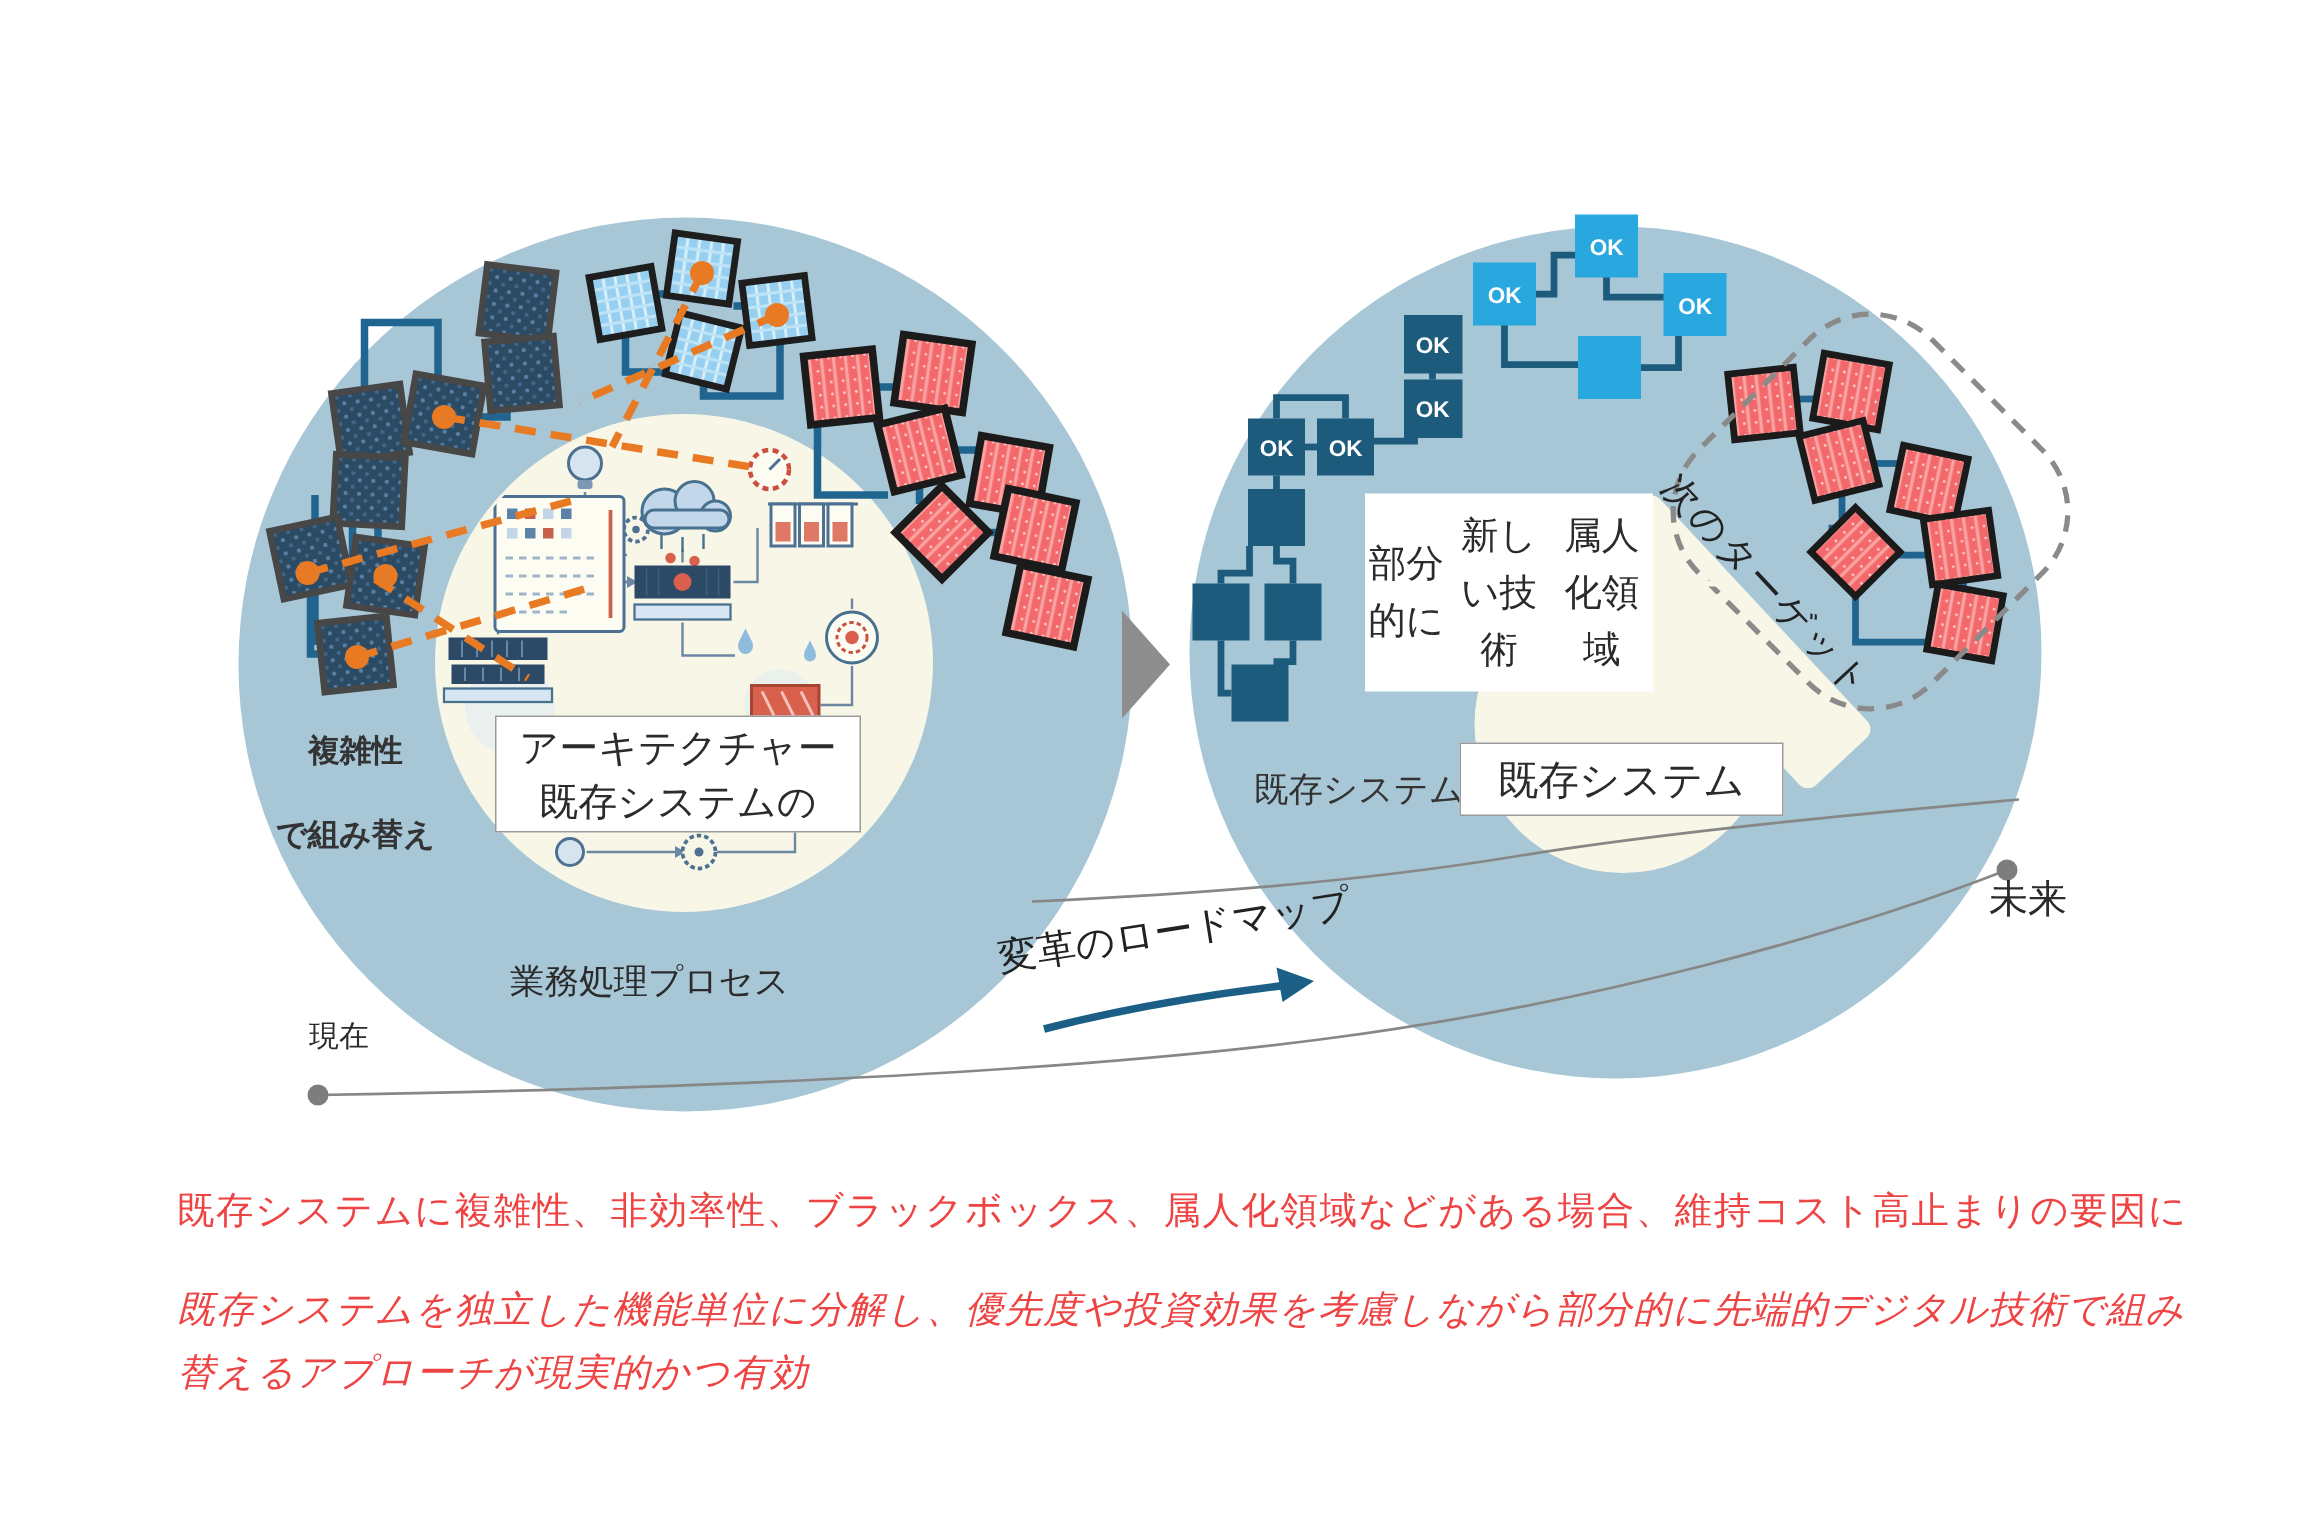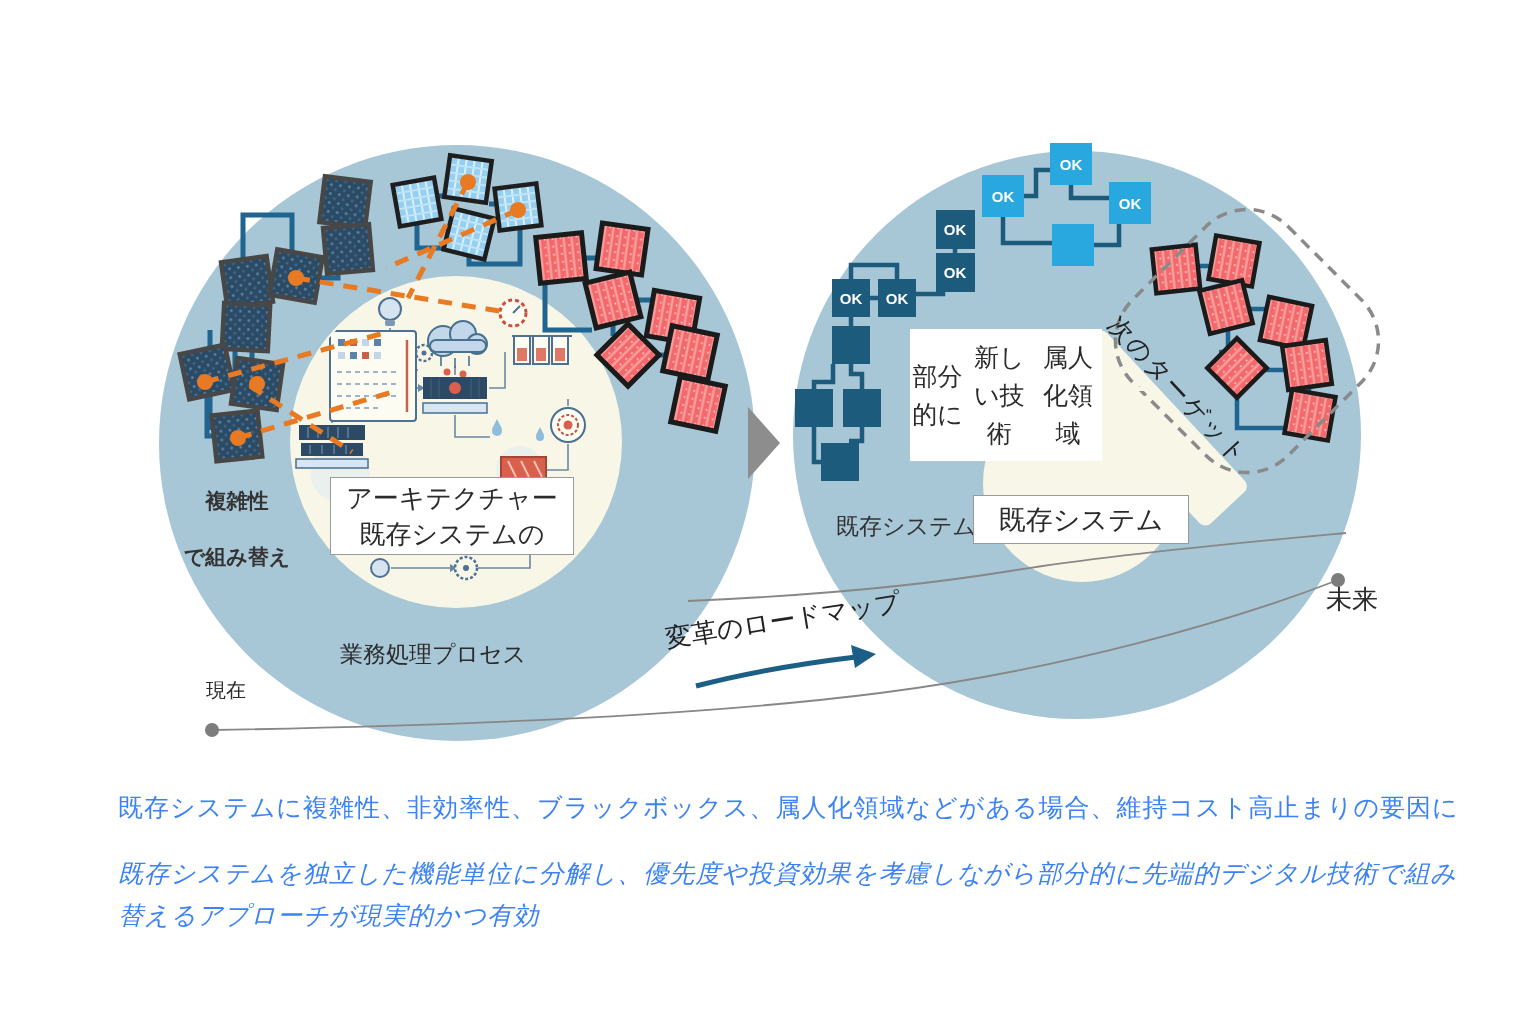--- a/index.html
+++ b/index.html
@@ -8,21 +8,21 @@
   .stage svg{position:absolute;left:0;top:0;}
   .lbl{position:absolute;white-space:pre-line;}
   .center-txt{text-align:center;}
   .label-box{position:absolute;background:#ffffff;border:1.5px solid #9a9a9a;
              display:flex;flex-direction:column;align-items:center;justify-content:center;
              text-align:center;color:#2b2b2b;}
   .white-box{position:absolute;background:#ffffff;display:flex;flex-direction:row;
              align-items:center;justify-content:center;text-align:center;color:#2b2b2b;}
   .small-lbl{font-size:21px;line-height:28px;font-weight:bold;color:#333;}
   .footer{position:absolute;left:118px;top:786px;width:1364px;font-size:25px;
-          letter-spacing:1px;color:#3b82f6;}
+          letter-spacing:1px;color:#ef4444;}
   .footer p{margin:0;line-height:42px;}
   .footer p + p{margin-top:24px;font-style:italic;}
 </style>
 </head>
 <body>
 
 <div class="stage">
 <svg width="1536" height="1024" viewBox="0 0 1536 1024">
   <defs>
     <pattern id="patDark" width="9" height="9" patternUnits="userSpaceOnUse">

